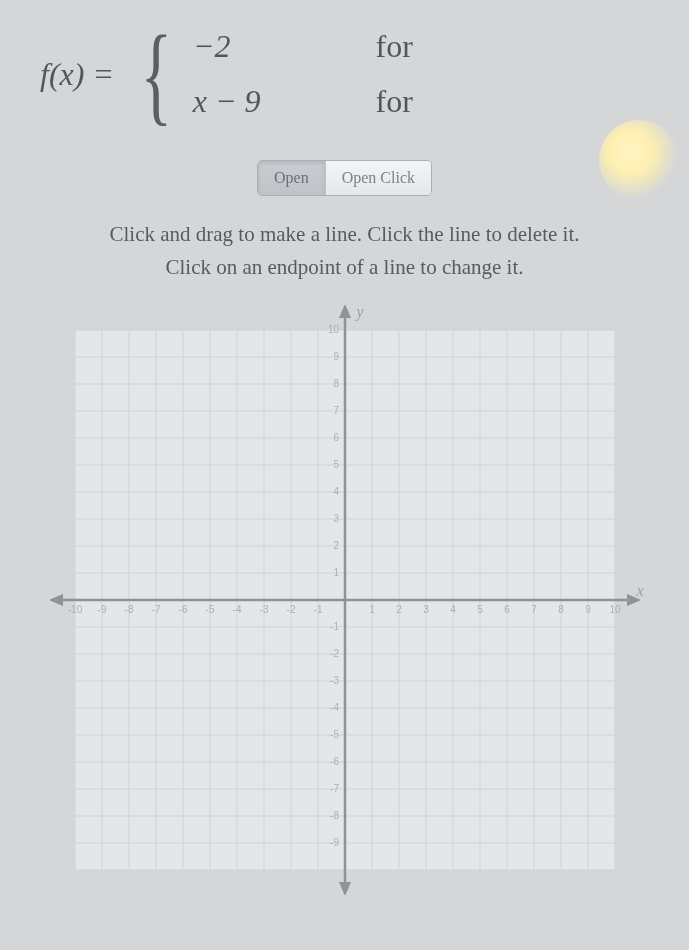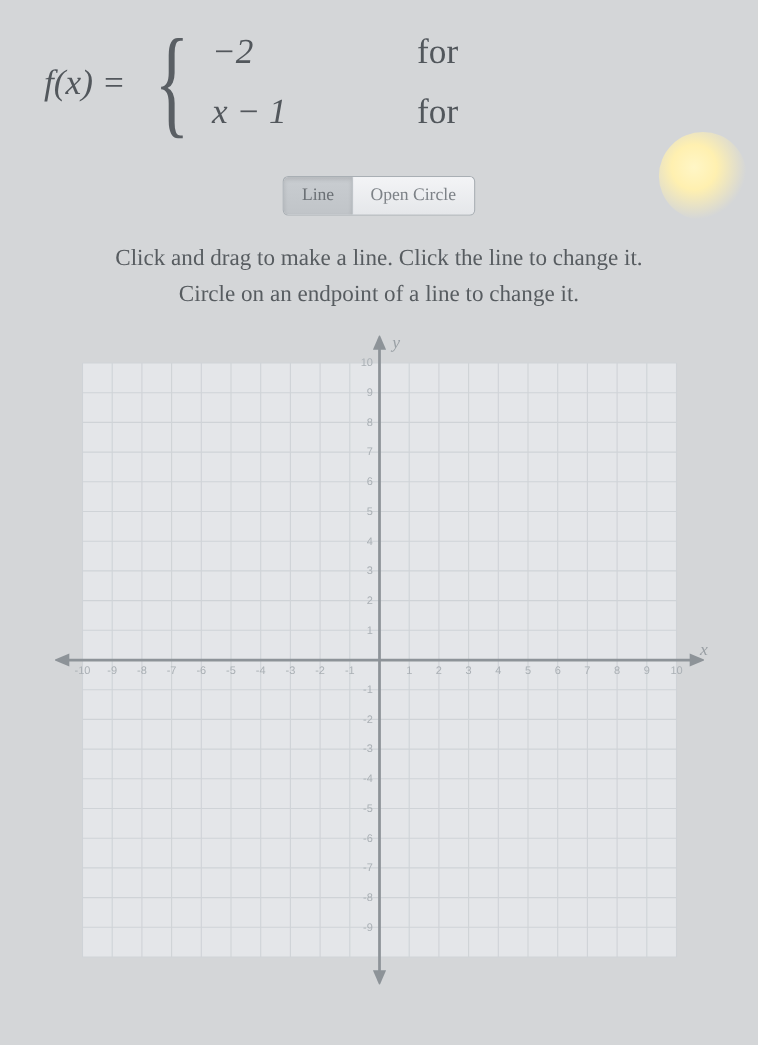--- a/index.html
+++ b/index.html
@@ -35,21 +35,21 @@
   .piece-rows {
     display: flex;
     flex-direction: column;
     gap: 18px;
   }
   .piece-row {
     display: flex;
     align-items: center;
   }
   .expr { width: 130px; text-align: left; font-style: italic; }
-  .for  { width: 90px; text-align: center; font-style: normal; margin-left: 30px; }
+  .for  { width: 90px; text-align: right; font-style: normal; }
   .cond { width: 280px; text-align: left; font-style: italic; }
 
   .glow {
     position: absolute;
     top: 120px;
     right: 10px;
     width: 80px;
     height: 80px;
     border-radius: 50%;
     background: radial-gradient(circle at 40% 40%, #fff6c6 0%, #fff0b0 30%, rgba(255,240,176,0) 70%);
@@ -123,38 +123,38 @@
 
 <div class="equation-area">
   <span class="lhs">f(x) =</span>
   <span class="brace">{</span>
   <div class="piece-rows">
     <div class="piece-row">
       <span class="expr">−2</span>
       <span class="for">for</span>
     </div>
     <div class="piece-row">
-      <span class="expr">x − 1</span>
+      <span class="expr">x − 9</span>
       <span class="for">for</span>
     </div>
   </div>
 </div>
 
 <div class="glow"></div>
 
 <div class="tool-row">
   <div class="segmented">
-    <div class="opt selected">Line</div>
-    <div class="opt">Open Circle</div>
+    <div class="opt selected">Open</div>
+    <div class="opt">Open Click</div>
   </div>
 </div>
 
 <div class="instruction">
-  <div>Click and drag to make a line. Click the line to change it.</div>
-  <div>Circle on an endpoint of a line to change it.</div>
+  <div>Click and drag to make a line. Click the line to delete it.</div>
+  <div>Click on an endpoint of a line to change it.</div>
 </div>
 
 <div class="graph-wrap">
   <div class="graph">
     <svg class="grid-canvas" viewBox="0 0 590 590">
       <defs></defs>
       <g id="gridlines">
           <rect x="25" y="25" width="540" height="540" fill="#e4e6e9"></rect>
           <line x1="25" x2="25" y1="565" y2="25" stroke="#cfd3d7" stroke-width="1"></line>
           <line x1="52" x2="52" y1="565" y2="25" stroke="#cfd3d7" stroke-width="1"></line>

